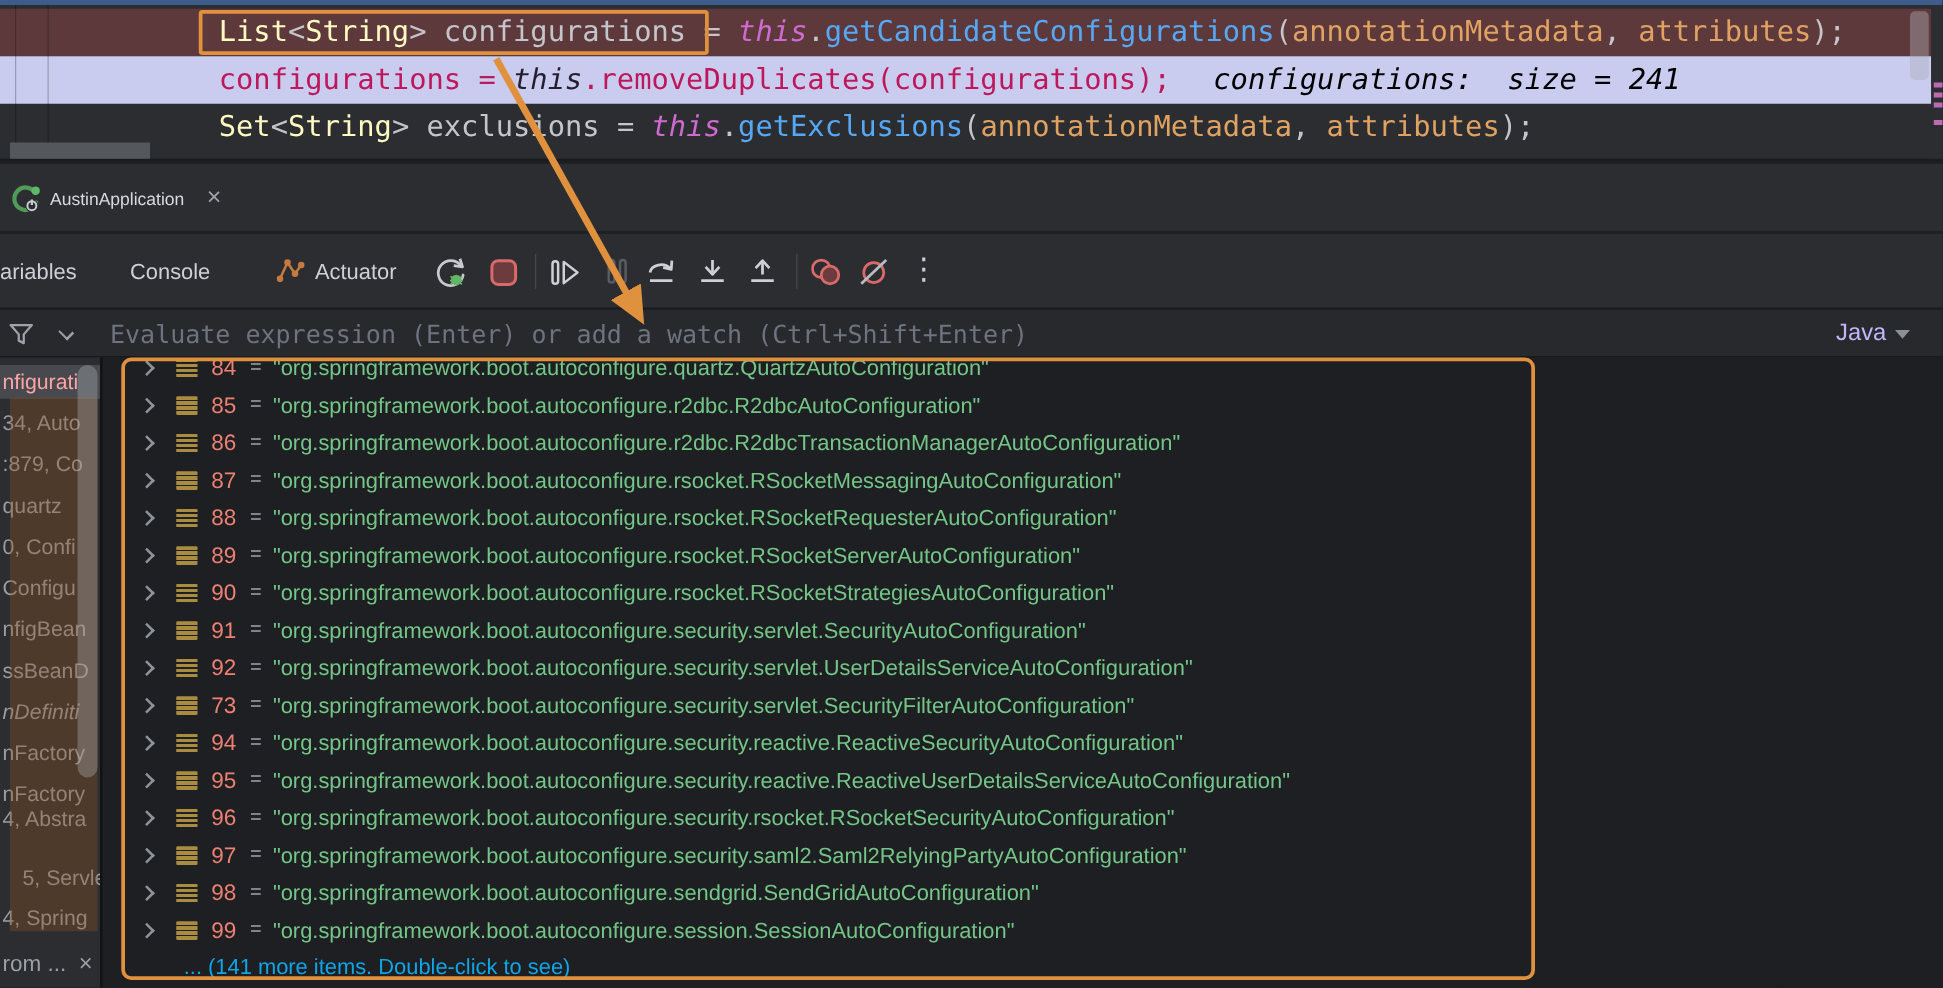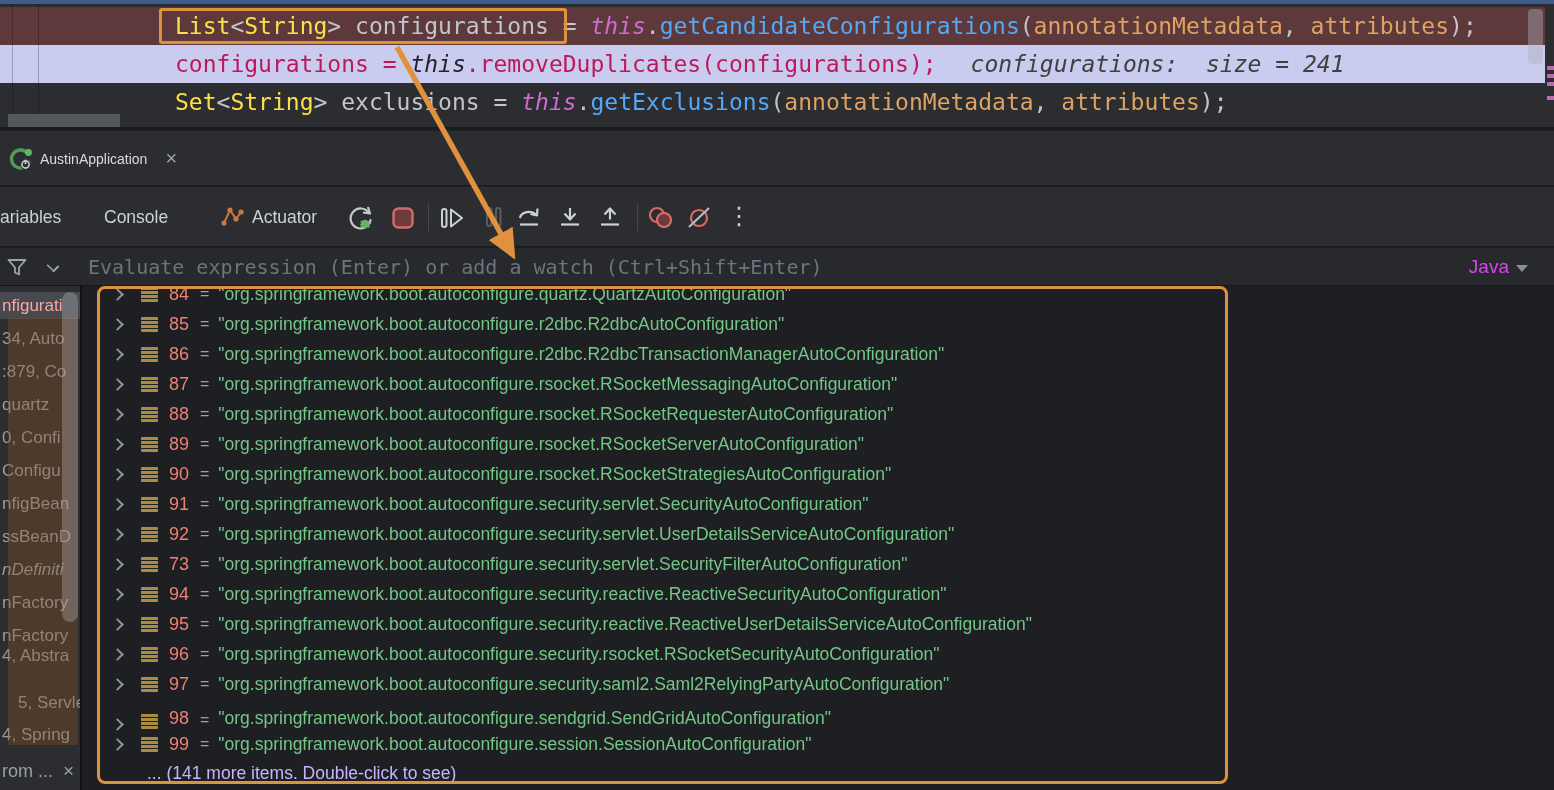--- a/index.html
+++ b/index.html
@@ -9,28 +9,28 @@
   
   #editor { position:absolute; left:0; top:0; width:1554px; height:129px;
             background:#2B2D30; border-bottom:2px solid #191B1D; }
   #top-strip { position:absolute; left:0; top:0; width:1554px; height:4px; background:#3E5C8B; }
   .code-line { position:absolute; left:0; width:1545px; height:38px;
                font-family:"DejaVu Sans Mono", monospace; font-size:23px; line-height:38px;
                padding-left:175px; white-space:pre; }
   #code-line-1 { top:7px;  background:#5E393C; }
   #code-line-2 { top:45px; background:#C9CCEE; }
   #code-line-3 { top:83px; }
-  .tok-gold   { color:#fde047; }
+  .tok-gold   { color:#fef9c3; }
   .tok-plain  { color:#C3C5CB; }
   .tok-kw     { color:#CF6BD0; font-style:italic; }
   .tok-method { color:#56A8F5; }
   .tok-param  { color:#DFA263; }
   .tok-dark   { color:#be185d; }
   .tok-dark-kw{ color:#241E2E; font-style:italic; }
-  #inline-hint { color:#404040; font-style:italic; margin-left:34px; }
+  #inline-hint { color:#000000; font-style:italic; margin-left:34px; }
   .gutter-line { position:absolute; top:4px; height:123px; width:1px; background:rgba(0,0,0,0.24); }
   #partial-bar { position:absolute; left:8px; top:114px; width:112px; height:13px; background:#54575B; }
   #code-annotation-box { position:absolute; left:159px; top:8px; width:408px; height:36px;
                          border:3px solid #E0913D; border-radius:3px; z-index:5; }
   #editor-scrollbar-thumb { position:absolute; left:1528px; top:9px; width:15px; height:55px;
                             background:rgba(171,175,183,0.42); border-radius:4px; }
   #error-stripe { position:absolute; left:1545px; top:4px; width:9px; height:123px; background:#2B2D30; }
   .stripe-mark { position:absolute; left:2px; width:7px; height:4px; background:#BD6AB3; }
 
   
@@ -52,21 +52,21 @@
 
   
   #evaluate-row { position:absolute; left:0; top:248px; width:1554px; height:38px;
                   background:#27292D; border-bottom:1px solid #151619; }
   #evaluate-placeholder { position:absolute; left:88px; top:0; line-height:38px;
                           font-family:"DejaVu Sans Mono", monospace; font-size:20px; color:#6E7380;
                           white-space:pre; }
   #filter-chevron { position:absolute; left:48px; top:13px; width:10px; height:10px;
                     border-right:2px solid #9EA2AA; border-bottom:2px solid #9EA2AA;
                     transform:rotate(45deg) scale(1,.8); }
-  #lang-selector { position:absolute; right:26px; top:0; line-height:38px; font-size:19px; color:#d946ef; }
+  #lang-selector { position:absolute; right:26px; top:0; line-height:38px; font-size:19px; color:#c4b5fd; }
   #lang-selector::after { content:""; display:inline-block; margin-left:7px; margin-bottom:1px;
                           border-left:6px solid transparent; border-right:6px solid transparent;
                           border-top:7px solid #8B8F97; }
 
   
   #main { position:absolute; left:0; top:286px; width:1554px; height:504px; background:#1E1F22; }
   #frames-sidebar { position:absolute; left:0; top:0; width:80px; height:504px; background:#2B2D30; overflow:hidden; }
   #frame-selected-bg { position:absolute; left:0; top:6px; width:80px; height:27px; background:#47494E; }
   .frame-item { position:absolute; left:0; width:90px; height:27px; line-height:27px;
                 padding-left:2px; font-size:17px; color:#999DA5; white-space:nowrap; overflow:hidden; }
@@ -84,21 +84,21 @@
   .var-row { position:absolute; left:0; width:1472px; height:30px; display:flex; align-items:center;
              padding-left:31px; font-size:17.5px; }
   .chev { width:9px; height:9px; border-right:2.5px solid #8E939B; border-top:2.5px solid #8E939B;
           transform:rotate(45deg); margin-right:19px; flex:none; }
   .var-icon { width:17px; height:15px; margin-right:11px; flex:none; border-radius:1px;
               background:repeating-linear-gradient(to bottom,#A98C3F 0 2.7px, rgba(0,0,0,0) 2.7px 4px); }
   .var-index { color:#EE8072; font-size:18px; width:27px; flex:none; }
   .var-eq { color:#9DA1A8; font-size:16px; margin:0 9px 0 4px; flex:none; }
   .var-value { color:#74C687; white-space:nowrap; }
   #more-items-row { position:absolute; left:65px; top:472px; height:30px; line-height:30px;
-                    font-size:17.5px; color:#c4b5fd; white-space:nowrap; }
+                    font-size:17.5px; color:#0ea5e9; white-space:nowrap; }
   #list-annotation-box { position:absolute; left:97px; top:0px; width:1131px; height:498px;
                          border:3px solid #E0913D; border-radius:8px; z-index:6; pointer-events:none; }
 
   #arrow-overlay { position:absolute; left:0; top:0; width:1554px; height:790px;
                    pointer-events:none; z-index:20; }
   svg { display:block; }
 </style>
 </head>
 <body>
 
@@ -363,21 +363,21 @@
     <span class="var-eq">=</span>
     <span class="var-value">"org.springframework.boot.autoconfigure.security.rsocket.RSocketSecurityAutoConfiguration"</span>
   </div>
         <div class="var-row" style="top: 383px;">
     <span class="chev"></span>
     <span class="var-icon"></span>
     <span class="var-index">97</span>
     <span class="var-eq">=</span>
     <span class="var-value">"org.springframework.boot.autoconfigure.security.saml2.Saml2RelyingPartyAutoConfiguration"</span>
   </div>
-        <div class="var-row" style="top: 413px; align-items: flex-end;">
+        <div class="var-row" style="top: 413px;">
     <span class="chev"></span>
     <span class="var-icon"></span>
     <span class="var-index">98</span>
     <span class="var-eq">=</span>
     <span class="var-value">"org.springframework.boot.autoconfigure.sendgrid.SendGridAutoConfiguration"</span>
   </div>
         <div class="var-row" style="top: 443px;">
     <span class="chev"></span>
     <span class="var-icon"></span>
     <span class="var-index">99</span>

